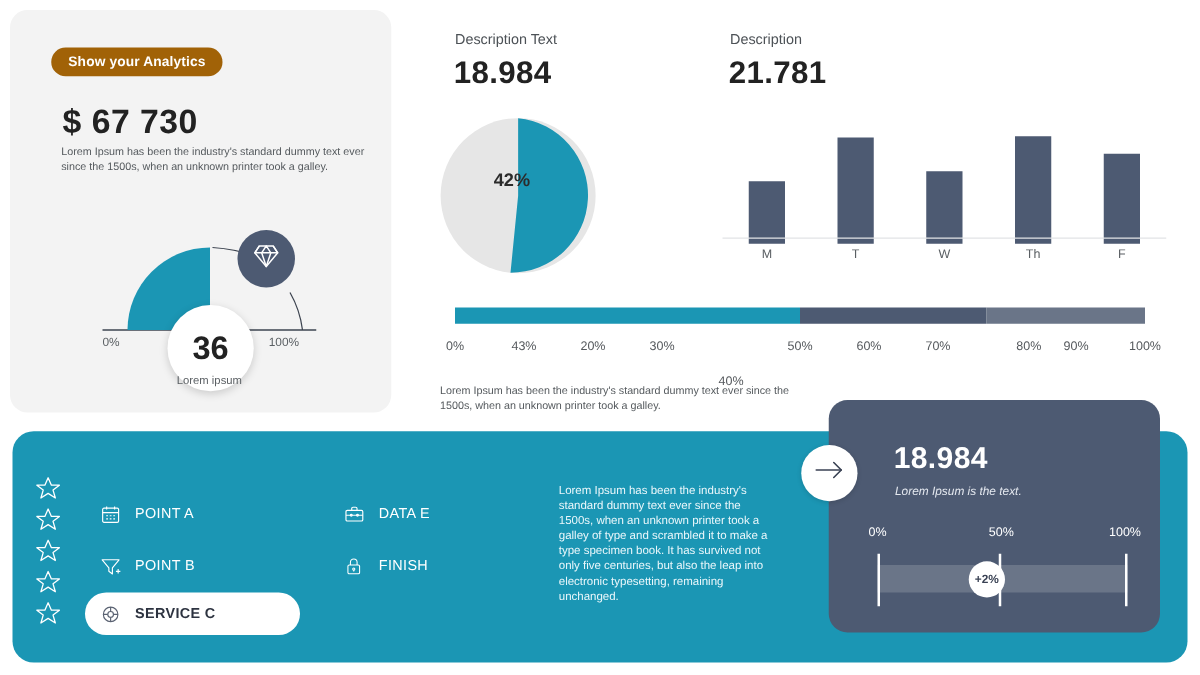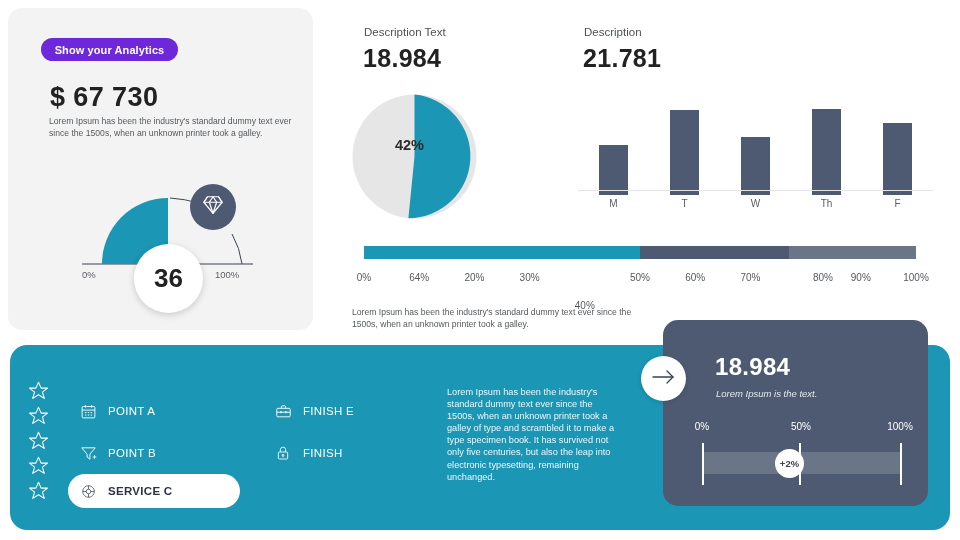--- a/index.html
+++ b/index.html
@@ -11,21 +11,21 @@
   }
   .stage{position:absolute;left:0;top:0;width:960px;height:540px;}
 
   
   .left-card{
     position:absolute;left:8px;top:8px;width:305px;height:322px;
     background:#f3f3f3;border-radius:14px;
   }
   .pill-btn{
     position:absolute;left:33px;top:30px;width:137px;height:23px;
-    background:#6d28d9;border-radius:12px;
+    background:#a16207;border-radius:12px;
     display:flex;align-items:center;justify-content:center;
     color:#ffffff;font-size:11px;font-weight:bold;letter-spacing:.1px;
   }
   .big-money{
     position:absolute;left:42px;top:74px;
     font-size:27px;font-weight:bold;color:#222222;letter-spacing:.4px;
   }
   .left-para{
     position:absolute;left:41px;top:108px;width:250px;
     font-size:8.6px;line-height:11.6px;color:#555a5e;
@@ -150,20 +150,21 @@
           <svg width="22" height="22" viewBox="0 0 24 24" fill="none" stroke="#ffffff" stroke-width="1.3" stroke-linejoin="round">
             <path d="M6 3h12l4 6-10 12L2 9z"></path>
             <path d="M6 3l-4 6h20l-4-6"></path>
             <path d="M12 21L8 9l4-6 4 6-4 12z"></path>
           </svg>
         </span>
       </div>
       <div class="gauge-center">36</div>
       <div class="gauge-lbl l0">0%</div>
       <div class="gauge-lbl l100">100%</div>
+      <div class="gauge-caption">Lorem ipsum</div>
     </div>
   </div>
 
   <div class="pie-head">Description Text</div>
   <div class="pie-value">18.984</div>
   <div class="pie-wrap">
     <svg width="125" height="125" viewBox="0 0 125 125">
       <circle cx="62.5" cy="62.5" r="62" fill="#e6e6e6"></circle>
       <path id="pie-slice-a" d="M 62.5 62.5 L 62.5 0.5 A 62 62 0 0 1 56.4 124.2 Z" fill="#1b96b4"></path>
     </svg>
@@ -188,21 +189,21 @@
       <div class="bar-xlabel" style="left: 299.5px;">F</div>
     </div>
 
   <div class="seg-bar" id="seg-bar">
       <div class="seg" style="width: 50%; background: rgb(27, 150, 180);"></div>
       <div class="seg" style="width: 27%; background: rgb(77, 90, 114);"></div>
       <div class="seg" style="width: 23%; background: rgb(106, 117, 136);"></div>
     </div>
   <div class="seg-scale" id="seg-scale">
       <div class="seg-tick" style="left: -10px;">0%</div>
-      <div class="seg-tick" style="left: 45.2px;">64%</div>
+      <div class="seg-tick" style="left: 45.2px;">43%</div>
       <div class="seg-tick" style="left: 100.4px;">20%</div>
       <div class="seg-tick" style="left: 155.6px;">30%</div>
       <div class="seg-tick" style="left: 210.8px; margin-top: 28px;">40%</div>
       <div class="seg-tick" style="left: 266px;">50%</div>
       <div class="seg-tick" style="left: 321.2px;">60%</div>
       <div class="seg-tick" style="left: 376.4px;">70%</div>
       <div class="seg-tick" style="left: 449px;">80%</div>
       <div class="seg-tick" style="left: 486.8px;">90%</div>
       <div class="seg-tick" style="left: 542px;">100%</div>
     </div>
@@ -284,21 +285,21 @@
       <div class="menu-item">
         <span class="mi-icon">
           <svg width="17" height="17" viewBox="0 0 24 24" fill="none" stroke="#ffffff" stroke-width="1.3">
             <rect x="2.5" y="7.5" width="19" height="12" rx="1.5"></rect>
             <path d="M9 7.5V5.5a1.5 1.5 0 0 1 1.5-1.5h3A1.5 1.5 0 0 1 15 5.5v2"></path>
             <line x1="2.5" y1="13" x2="21.5" y2="13"></line>
             <circle cx="8.5" cy="13" r="1"></circle>
             <circle cx="15.5" cy="13" r="1"></circle>
           </svg>
         </span>
-        <span>FINISH E</span>
+        <span>DATA E</span>
       </div>
       <div class="menu-item">
         <span class="mi-icon">
           <svg width="16" height="16" viewBox="0 0 24 24" fill="none" stroke="#ffffff" stroke-width="1.3">
             <rect x="5" y="10.5" width="14" height="10.5" rx="1.6"></rect>
             <path d="M8 10.5V7.2a4 4 0 0 1 8 0v3.3"></path>
             <circle cx="12" cy="15.3" r="1.3"></circle>
             <line x1="12" y1="16.4" x2="12" y2="18.2"></line>
           </svg>
         </span>

